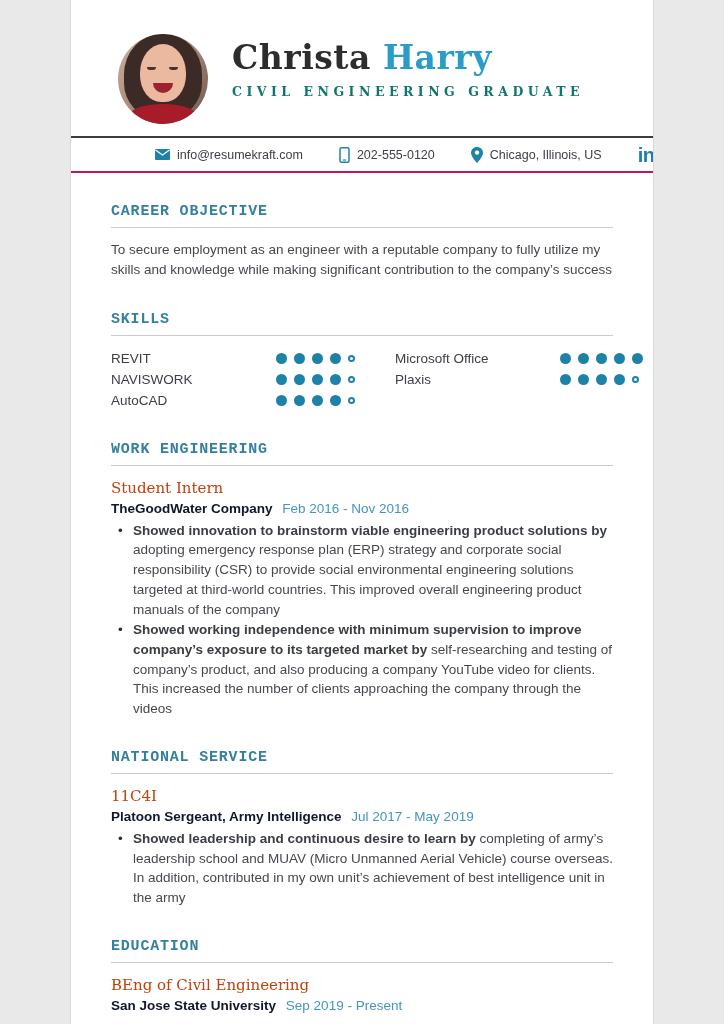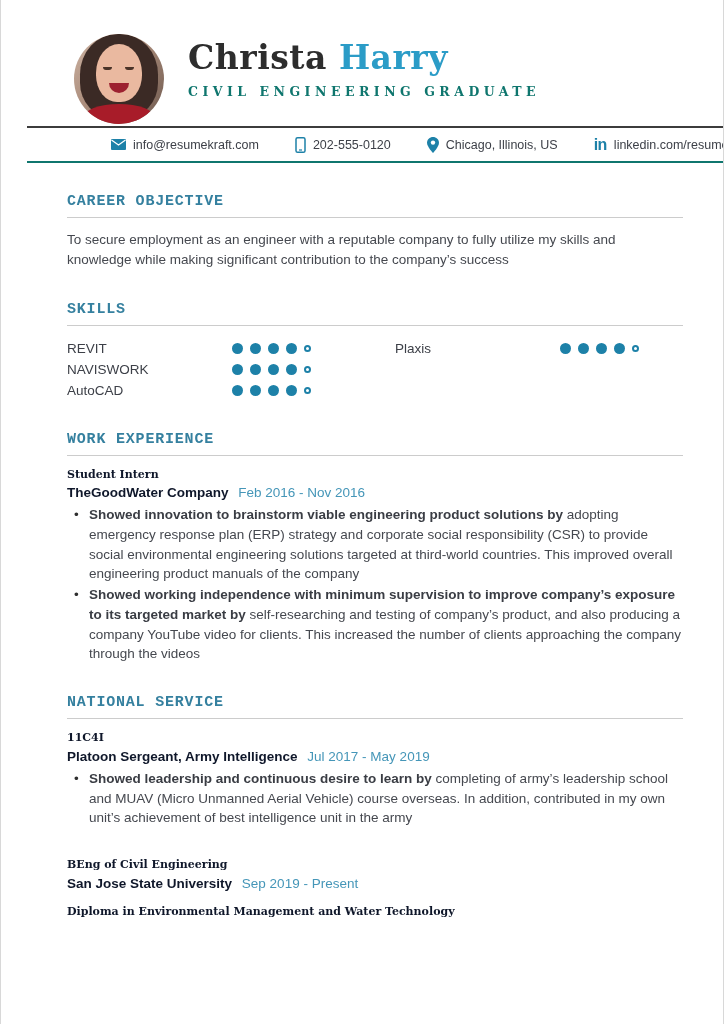--- a/index.html
+++ b/index.html
@@ -1,21 +1,21 @@
 <!DOCTYPE html>
 <html><head>
 <meta charset="utf-8">
 <style>
   * { margin:0; padding:0; box-sizing:border-box; }
   html,body { background:#e9e9e9; }
   body { font-family:"Liberation Sans", sans-serif; }
   .page {
-    position:relative; width:724px; height:1024px; margin:0 auto;
+    position:relative; width:584px; height:1024px; margin:0 auto;
     background:#ffffff; color:#45484f; overflow:hidden;
-    border-left:1px solid #d8d8d8; border-right:1px solid #d8d8d8;padding-left:26px;
+    border-left:1px solid #d8d8d8; border-right:1px solid #d8d8d8;
   }
 
   
   .header { display:flex; align-items:flex-start; padding:34px 40px 0 47px; }
   .avatar {
     position:relative; width:90px; height:90px; border-radius:50%; overflow:hidden; flex:0 0 90px;
     background:linear-gradient(130deg,#cdb3a3 0%, #a98b7a 45%, #6e594e 100%);
   }
   .avatar .hair { position:absolute; width:78px; height:84px; left:6px; top:0px; border-radius:48% 48% 42% 42%; background:#3b2a25; }
   .avatar .face { position:absolute; width:46px; height:58px; left:22px; top:10px; border-radius:50% 50% 46% 46%; background:#eab9a0; }
@@ -24,27 +24,27 @@
   .avatar .smile { position:absolute; width:20px; height:10px; left:35px; top:49px; border-radius:0 0 20px 20px; background:#9d2130; }
   .avatar .shirt { position:absolute; width:72px; height:28px; left:9px; bottom:-8px; border-radius:50% 50% 0 0; background:#a81c29; }
 
   .name-block { margin:6px 0 0 24px; }
   .name { font-family:"DejaVu Serif", serif; font-weight:bold; font-size:33px; letter-spacing:0.5px; color:#2d2d2d; line-height:1.1; }
   .name .last { color:#2b9cc7; }
   .subtitle { margin-top:8px; font-family:"DejaVu Serif", serif; font-weight:bold; font-size:12.5px; letter-spacing:4.5px; color:#0f766e; }
 
   
   .contact-bar {
-    margin-top:2px; border-top:2px solid #3c3c3c; border-bottom:2px solid #0f766e;
+    margin-top:12px; border-top:2px solid #3c3c3c; border-bottom:2px solid #be185d;
     height:37px; display:flex; align-items:center; padding-left:84px; gap:36px;
     font-size:12.5px; color:#3d4048;
   }
   .contact-item { display:flex; align-items:center; gap:7px; white-space:nowrap; }
   .contact-item svg { display:block; }
-  .in-glyph { font-weight:bold; font-size:16px; color:#1d81a8; line-height:1; letter-spacing:-0.5px; }
+  .in-glyph { font-weight:bold; font-size:20px; color:#1d81a8; line-height:1; letter-spacing:-0.5px; }
 
   
   .main { padding:0 40px; }
   .section { margin-top:30px; }
   .section-title {
     font-family:Liberation Mono, monospace; font-weight:bold; font-size:15px; letter-spacing:0.8px;
     color:#35809f; padding-bottom:7px; border-bottom:1px solid #cccccc; margin-bottom:12px;
   }
   .body-text { font-size:13.5px; line-height:1.5; color:#45484f; }
 
@@ -53,21 +53,21 @@
   .skill-col { display:flex; flex-direction:column; }
   .skill-row { display:flex; align-items:center; height:21px; }
   .skill-name { width:165px; font-size:13.5px; color:#3d4048; }
   .dots { display:flex; gap:7px; align-items:center; }
   .dot { width:11px; height:11px; border-radius:50%; background:#1d81a8; }
   .dot.empty { background:#ffffff; border:2px solid #1d81a8; width:7px; height:7px; }
 
   
   .entry { margin-top:2px; }
   .entry + .entry { margin-top:14px; }
-  .entry-title { font-family:"DejaVu Serif", serif; font-weight:bold; font-size:11px; color:#0f172a; line-height:1.35; }
+  .entry-title { font-family:"DejaVu Serif", serif; font-weight:normal; font-size:15px; color:#c2410c; line-height:1.35; }
   .entry-sub { margin-top:3px; font-size:13.5px; }
   .entry-org { font-weight:bold; color:#0f172a; }
   .entry-dates { color:#4596b8; margin-left:6px; }
   ul.bullets { list-style:none; margin-top:5px; }
   ul.bullets li { position:relative; padding-left:22px; font-size:13.5px; line-height:1.46; margin-bottom:1px; }
   ul.bullets li::before { content:"•"; position:absolute; left:7px; top:0; color:#2e2e2e; font-size:13.5px; }
   .b { font-weight:bold; color:#3a3d44; }
 </style>
 </head>
 <body>
@@ -157,35 +157,45 @@
                 <span class="dot"></span>
                 <span class="dot"></span>
                 <span class="dot"></span>
                 <span class="dot"></span>
                 <span class="dot empty"></span>
               </span>
           </div>
         </div>
         <div class="skill-col">
           <div class="skill-row">
+            <span class="skill-name">Microsoft Office</span>
+            <span class="dots">
+                <span class="dot"></span>
+                <span class="dot"></span>
+                <span class="dot"></span>
+                <span class="dot"></span>
+                <span class="dot"></span>
+              </span>
+          </div>
+          <div class="skill-row">
             <span class="skill-name">Plaxis</span>
             <span class="dots">
                 <span class="dot"></span>
                 <span class="dot"></span>
                 <span class="dot"></span>
                 <span class="dot"></span>
                 <span class="dot empty"></span>
               </span>
           </div>
         </div>
       </div>
     </div>
 
     <div class="section">
-      <div class="section-title">WORK EXPERIENCE</div>
+      <div class="section-title">WORK ENGINEERING</div>
       <div class="entry">
         <div class="entry-title">Student Intern</div>
         <div class="entry-sub">
           <span class="entry-org">TheGoodWater Company</span>
           <span class="entry-dates">Feb 2016 - Nov 2016</span>
         </div>
         <ul class="bullets">
           <li><span class="b">Showed innovation to brainstorm viable engineering product solutions by</span><span> adopting emergency response plan (ERP) strategy and corporate social responsibility (CSR) to provide social environmental engineering solutions targeted at third-world countries. This improved overall engineering product manuals of the company</span></li>
           <li><span class="b">Showed working independence with minimum supervision to improve company’s exposure to its targeted market by</span><span> self-researching and testing of company’s product, and also producing a company YouTube video for clients. This increased the number of clients approaching the company through the videos</span></li>
         </ul>
@@ -200,20 +210,21 @@
           <span class="entry-org">Platoon Sergeant, Army Intelligence</span>
           <span class="entry-dates">Jul 2017 - May 2019</span>
         </div>
         <ul class="bullets">
           <li><span class="b">Showed leadership and continuous desire to learn by</span><span> completing of army’s leadership school and MUAV (Micro Unmanned Aerial Vehicle) course overseas. In addition, contributed in my own unit’s achievement of best intelligence unit in the army</span></li>
         </ul>
       </div>
     </div>
 
     <div class="section">
+      <div class="section-title">EDUCATION</div>
       <div class="entry">
         <div class="entry-title">BEng of Civil Engineering</div>
         <div class="entry-sub">
           <span class="entry-org">San Jose State University</span>
           <span class="entry-dates">Sep 2019 - Present</span>
         </div>
       </div>
       <div class="entry">
         <div class="entry-title">Diploma in Environmental Management and Water Technology</div>
 

